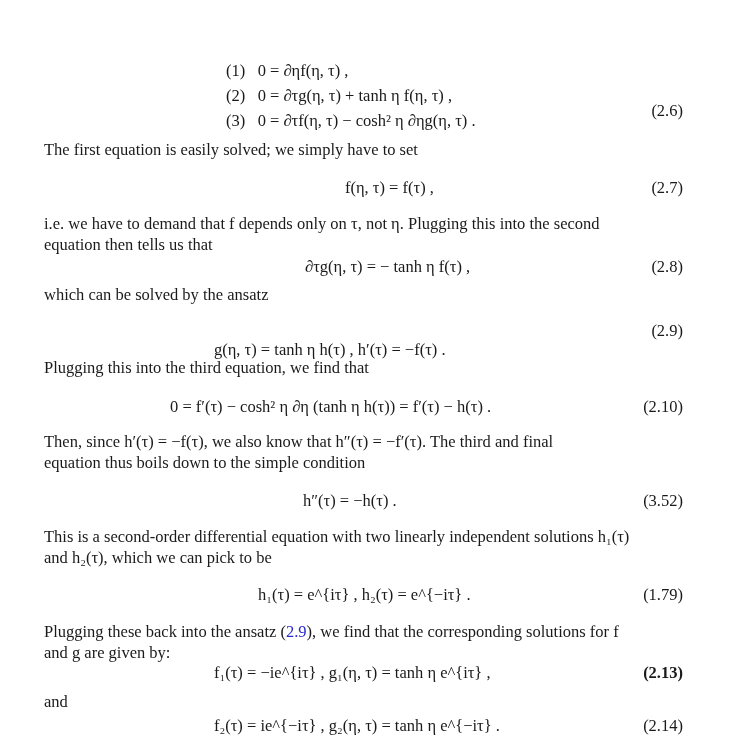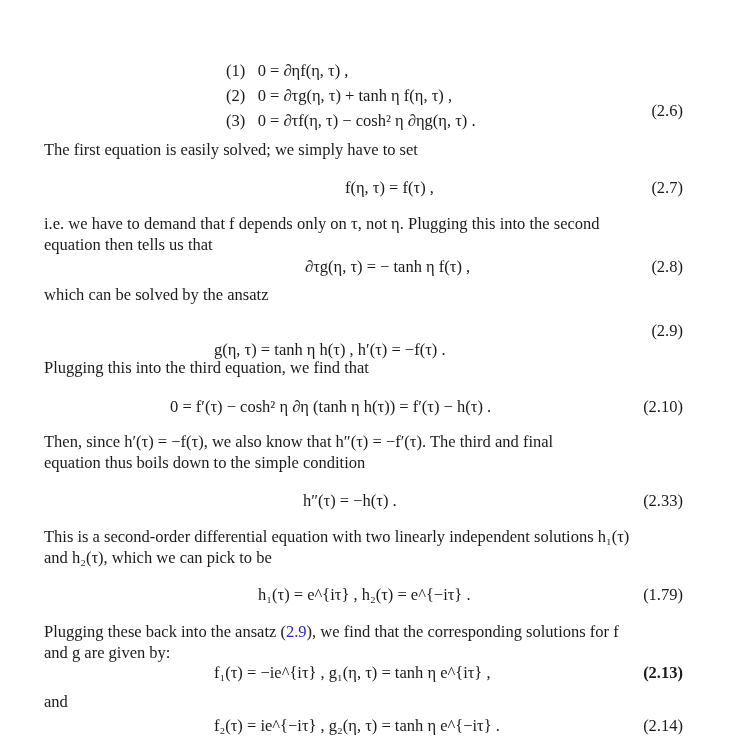--- a/index.html
+++ b/index.html
@@ -58,21 +58,21 @@
 
 <div class="abs text" style="top:358px;text-align:center;">Plugging this into the third equation, we find that</div>
 
 <div class="abs eq" style="left:170px; top:397px;">0 = f′(τ) − cosh² η ∂η (tanh η h(τ)) = f′(τ) − h(τ) .</div>
 <div class="abs num" style="top:397px;">(2.10)</div>
 
 <div class="abs text" style="top:432px;">Then, since h′(τ) = −f(τ), we also know that h″(τ) = −f′(τ). The third and final</div>
 <div class="abs text" style="top:453px;">equation thus boils down to the simple condition</div>
 
 <div class="abs eq" style="left:303px; top:491px;">h″(τ) = −h(τ) .</div>
-<div class="abs num" style="top:491px;">(2.33)</div>
+<div class="abs num" style="top:491px;">(3.52)</div>
 
 <div class="abs text" style="top:527px;">This is a second-order differential equation with two linearly independent solutions h₁(τ)</div>
 <div class="abs text" style="top:548px;">and h₂(τ), which we can pick to be</div>
 
 <div class="abs eq" style="left:258px; top:585px;">h₁(τ) = e^{iτ} ,   h₂(τ) = e^{−iτ} .</div>
 <div class="abs num" style="top:585px;">(1.79)</div>
 
 <div class="abs text" style="top:622px;">
   <span>Plugging these back into the ansatz (</span><span class="link">2.9</span><span>), we find that the corresponding solutions for f</span>
 </div>

